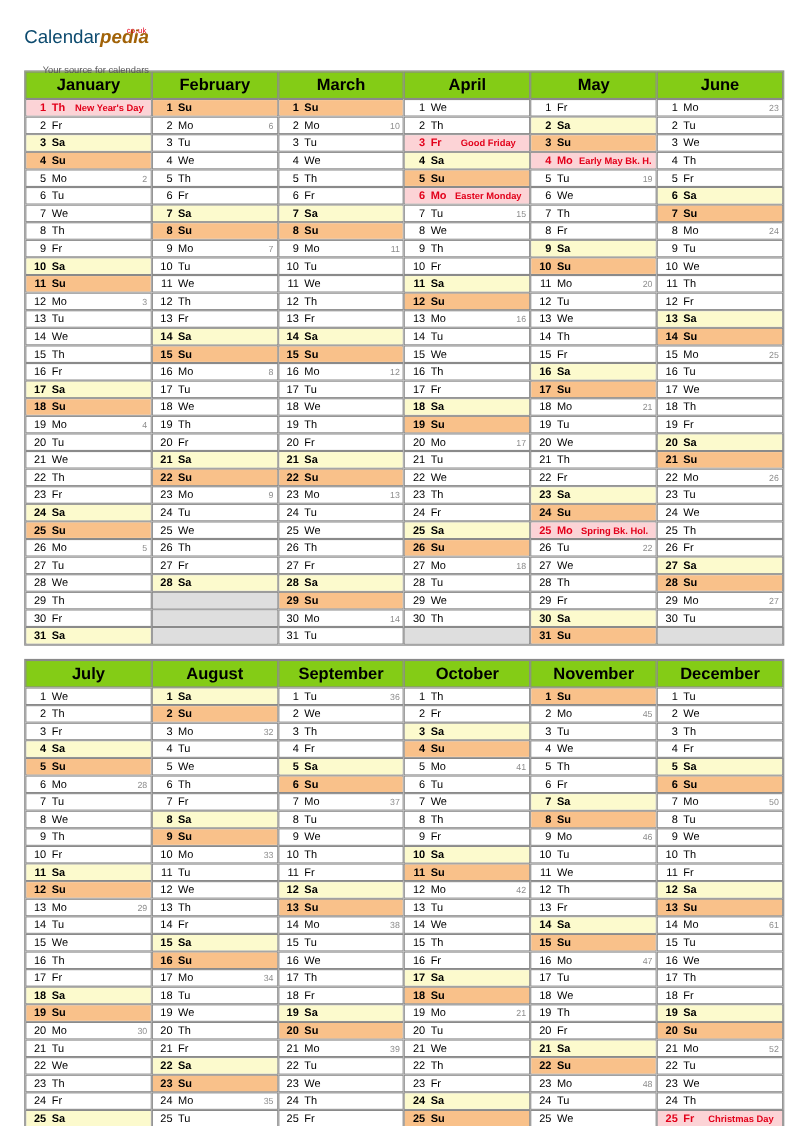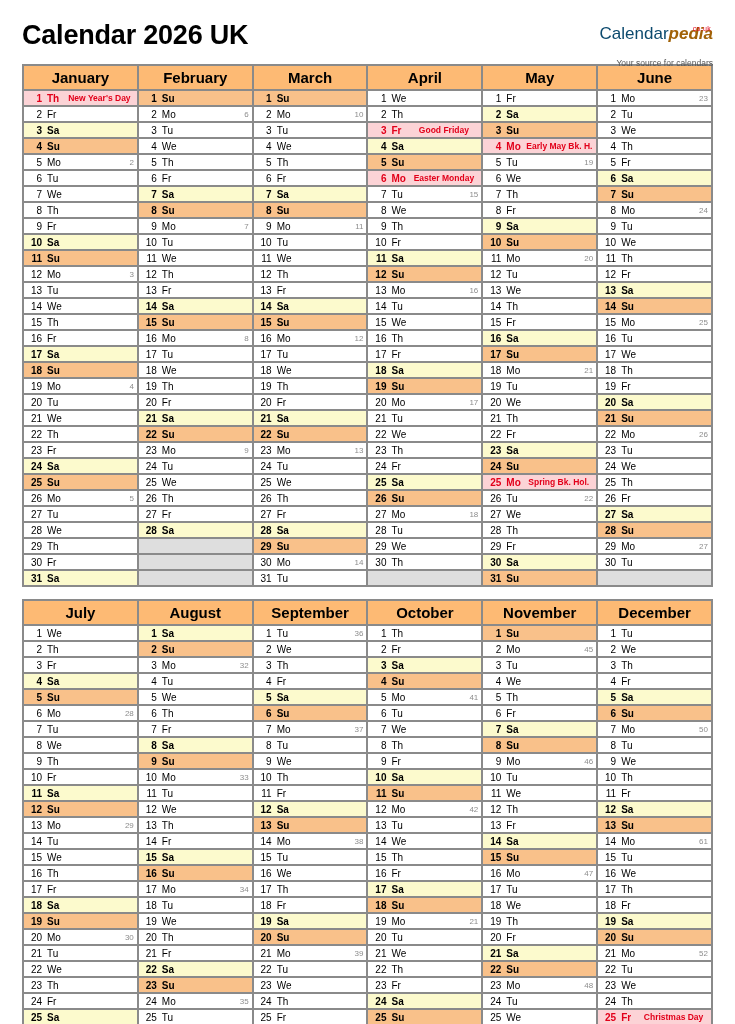--- a/index.html
+++ b/index.html
@@ -23,21 +23,21 @@
   .logo-tag{font-size:8.5px;color:#555;line-height:11px;margin-top:15px;}
 
   
   .cal{border-collapse:separate;border-spacing:0;width:691px;table-layout:fixed;
        border:1px solid #8a8a8a;background:#fff;}
   .cal + .cal{margin-top:12px;}
   .cal col{width:16.6666%;}
   .cal th{
     border:1px solid #8a8a8a;
     font-size:15px;font-weight:bold;text-align:center;padding:2px 0 3px;height:18px;
-    background:#fdba74;
+    background:#84cc16;
   }
   .cal td{
     border:1px solid #8a8a8a;
     padding:0;height:14px;vertical-align:middle;background:#fff;
   }
   .daycell{display:flex;align-items:center;height:14px;font-size:10px;line-height:11px;padding:0 2px 0 3px;box-sizing:border-box;}
   .dnum{width:15px;text-align:right;flex:0 0 auto;}
   .dwd{width:20px;padding-left:5px;flex:0 0 auto;}
   .dhol{flex:1 1 auto;color:#e2001a;font-weight:bold;font-size:8.5px;text-align:center;padding-right:3px;white-space:nowrap;overflow:hidden;}
   .dwk{flex:1 1 auto;text-align:right;color:#8d8d8d;font-size:8px;padding-right:1px;}
@@ -50,21 +50,20 @@
   .d-sat .dnum,.d-sat .dwd,
   .d-sun .dnum,.d-sun .dwd{font-weight:bold;}
   .d-hol .dnum,.d-hol .dwd{font-weight:bold;color:#e2001a;}
 </style>
 </head>
 <body>
 
 <div class="page">
 
   <div class="header">
-    <h1 class="title">Calendar 2026 UK</h1>
     <div class="logo">
       <div class="logo-main">
         <span class="logo-cal">Calendar</span><span class="logo-pedia">pedia</span>
         <span class="logo-tld">co.uk</span>
       </div>
       <div class="logo-tag">Your source for calendars</div>
     </div>
   </div>
 
   <div id="tables-host">

